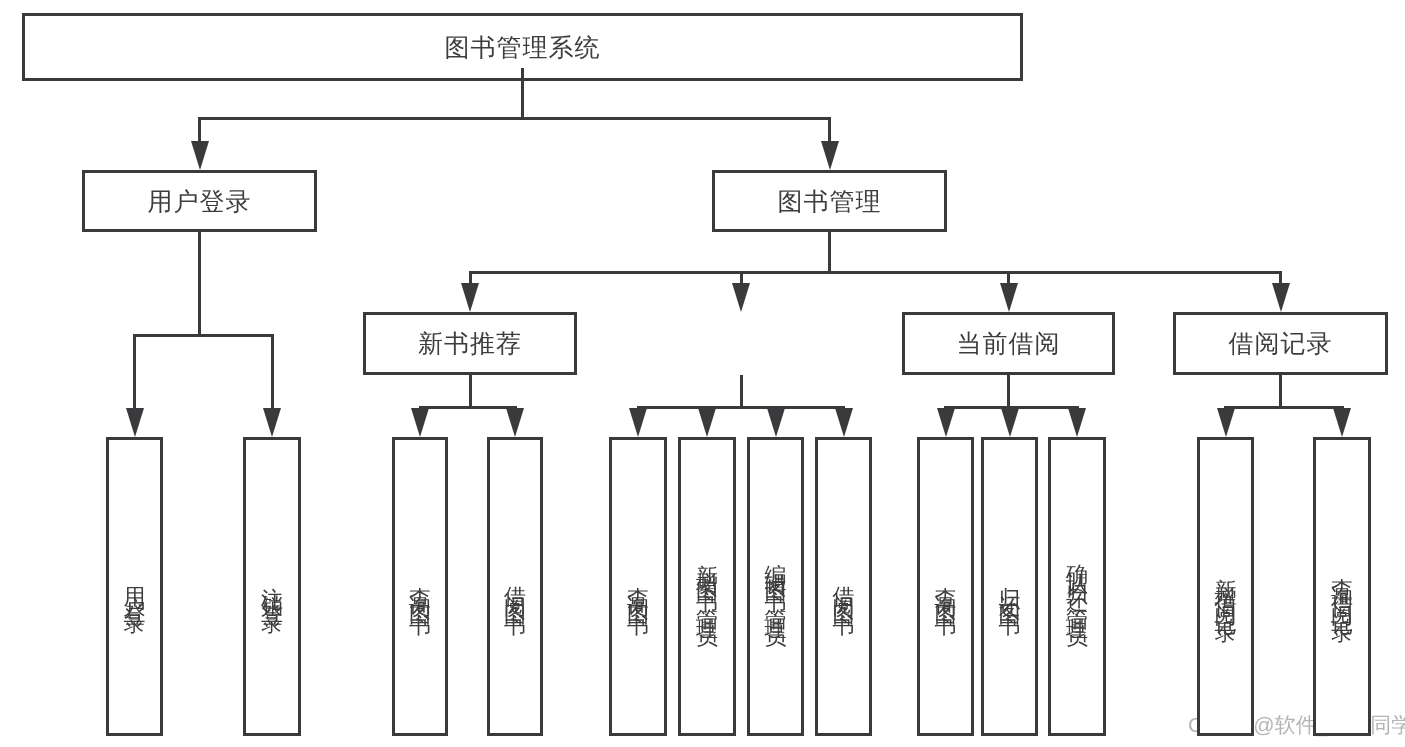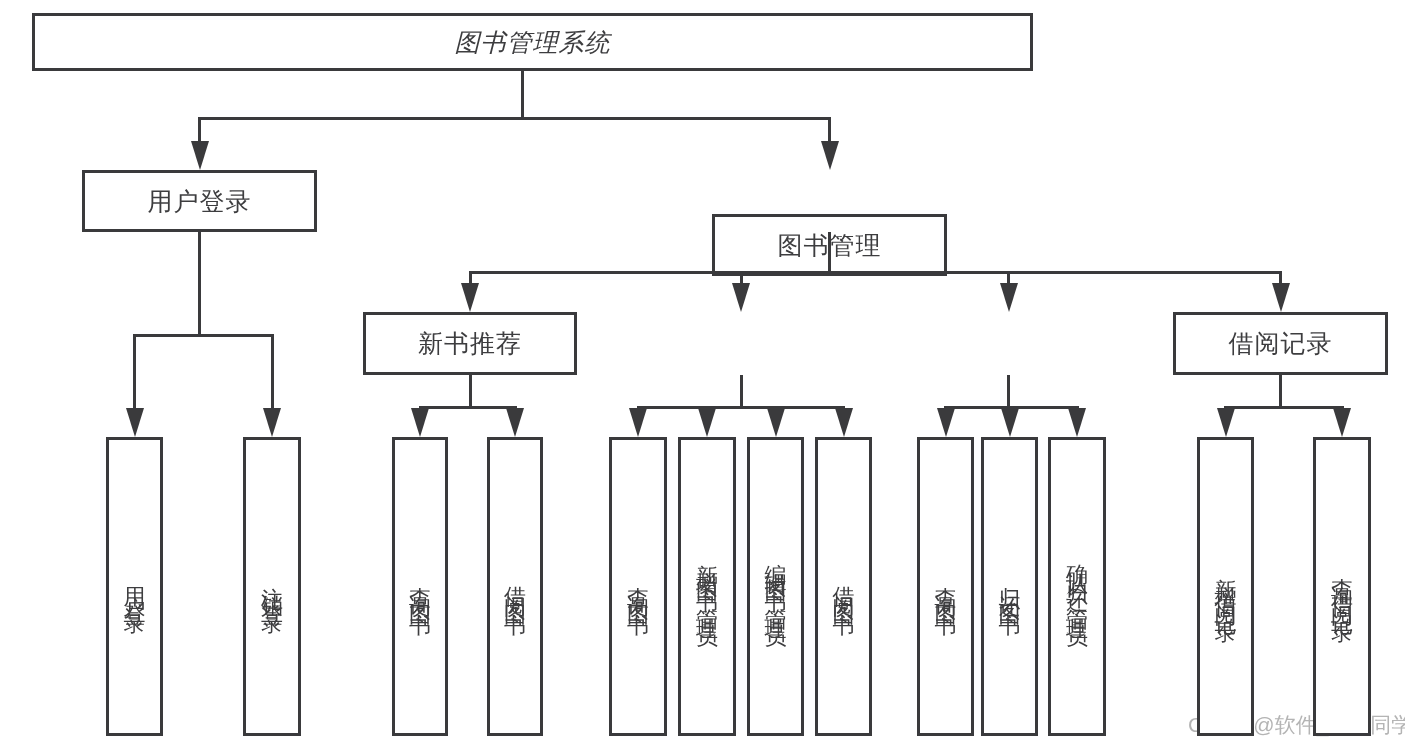--- a/index.html
+++ b/index.html
@@ -57,31 +57,34 @@
     color:var(--wm);
     white-space:nowrap;
     text-shadow:1px 1px 1px rgba(255,255,255,0.85);
   }
 </style>
 </head>
 <body>
 
 <div id="stage">
   <div class="watermark">CSDN @软件_小贺同学</div>
-<div class="node h" style="left: 32px; top: 13px; width: 1001px; height: 58px; font-style: italic;">
+<div class="node h" style="left: 22px; top: 13px; width: 1001px; height: 68px;">
       <span class="lbl">图书管理系统</span>
     </div>
     <div class="node h" style="left: 82px; top: 170px; width: 235px; height: 62px;">
       <span class="lbl">用户登录</span>
     </div>
-    <div class="node h" style="left: 712px; top: 170px; width: 235px; height: 62px; margin-top: 44px;">
+    <div class="node h" style="left: 712px; top: 170px; width: 235px; height: 62px;">
       <span class="lbl">图书管理</span>
     </div>
     <div class="node h" style="left: 363px; top: 312px; width: 214px; height: 63px; justify-content: center;">
       <span class="lbl">新书推荐</span>
+    </div>
+    <div class="node h" style="left: 902px; top: 312px; width: 213px; height: 63px;">
+      <span class="lbl">当前借阅</span>
     </div>
     <div class="node h" style="left: 1173px; top: 312px; width: 215px; height: 63px;">
       <span class="lbl">借阅记录</span>
     </div>
     <div class="node v" style="left: 106px; top: 437px; width: 57px; height: 299px;">
       <span class="lbl">用户登录</span>
     </div>
     <div class="node v" style="left: 243px; top: 437px; width: 58px; height: 299px;">
       <span class="lbl">注销登录</span>
     </div>

